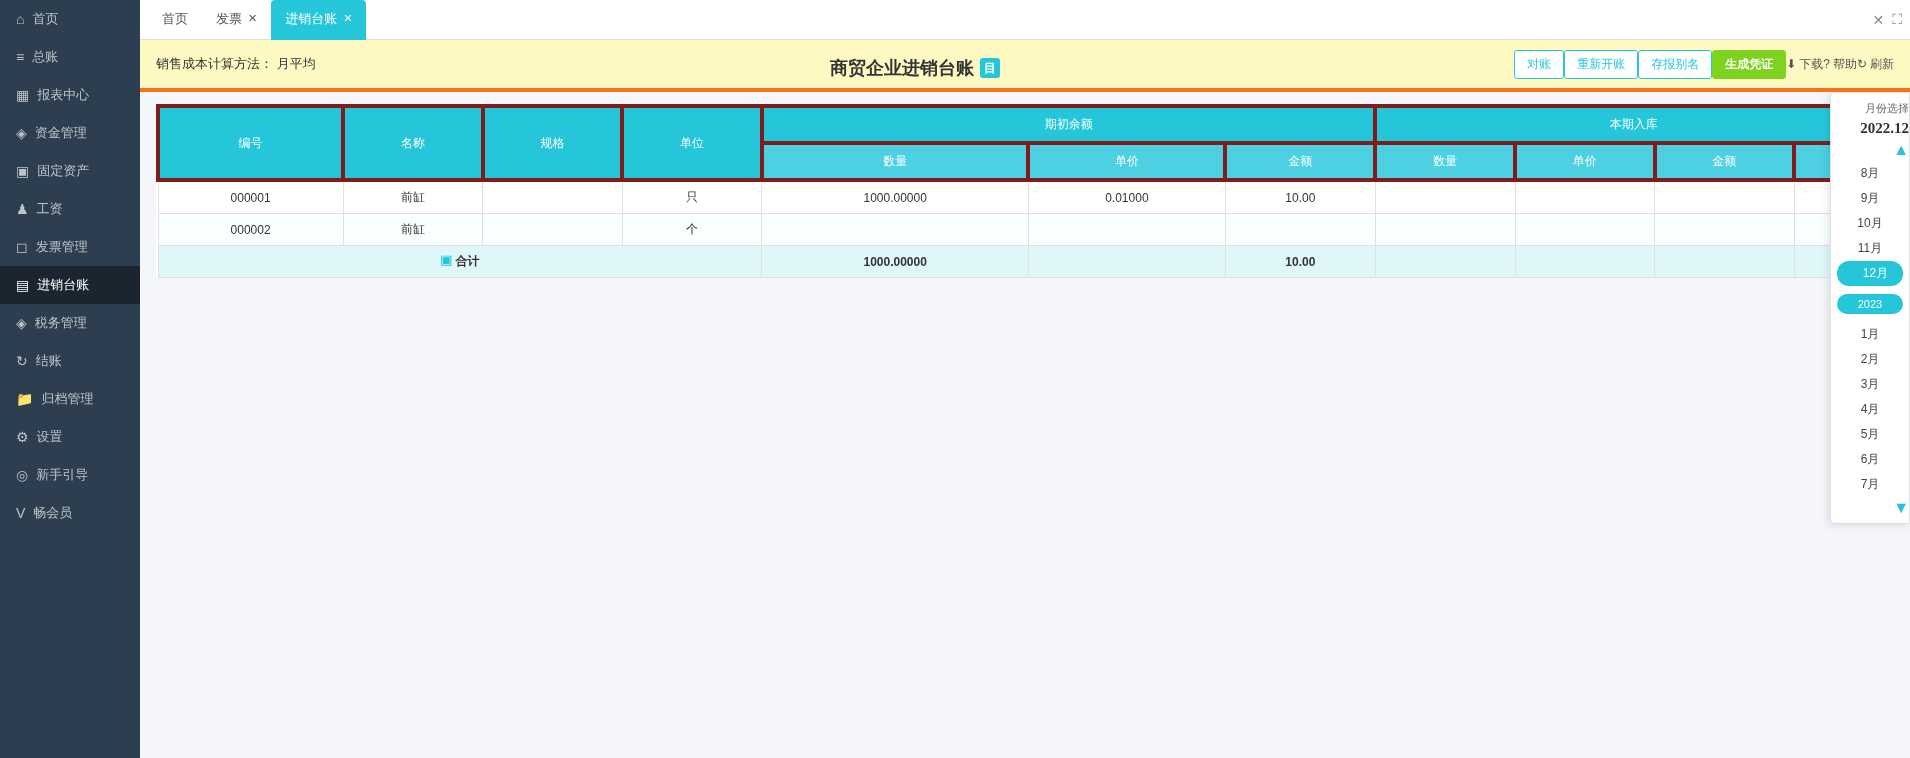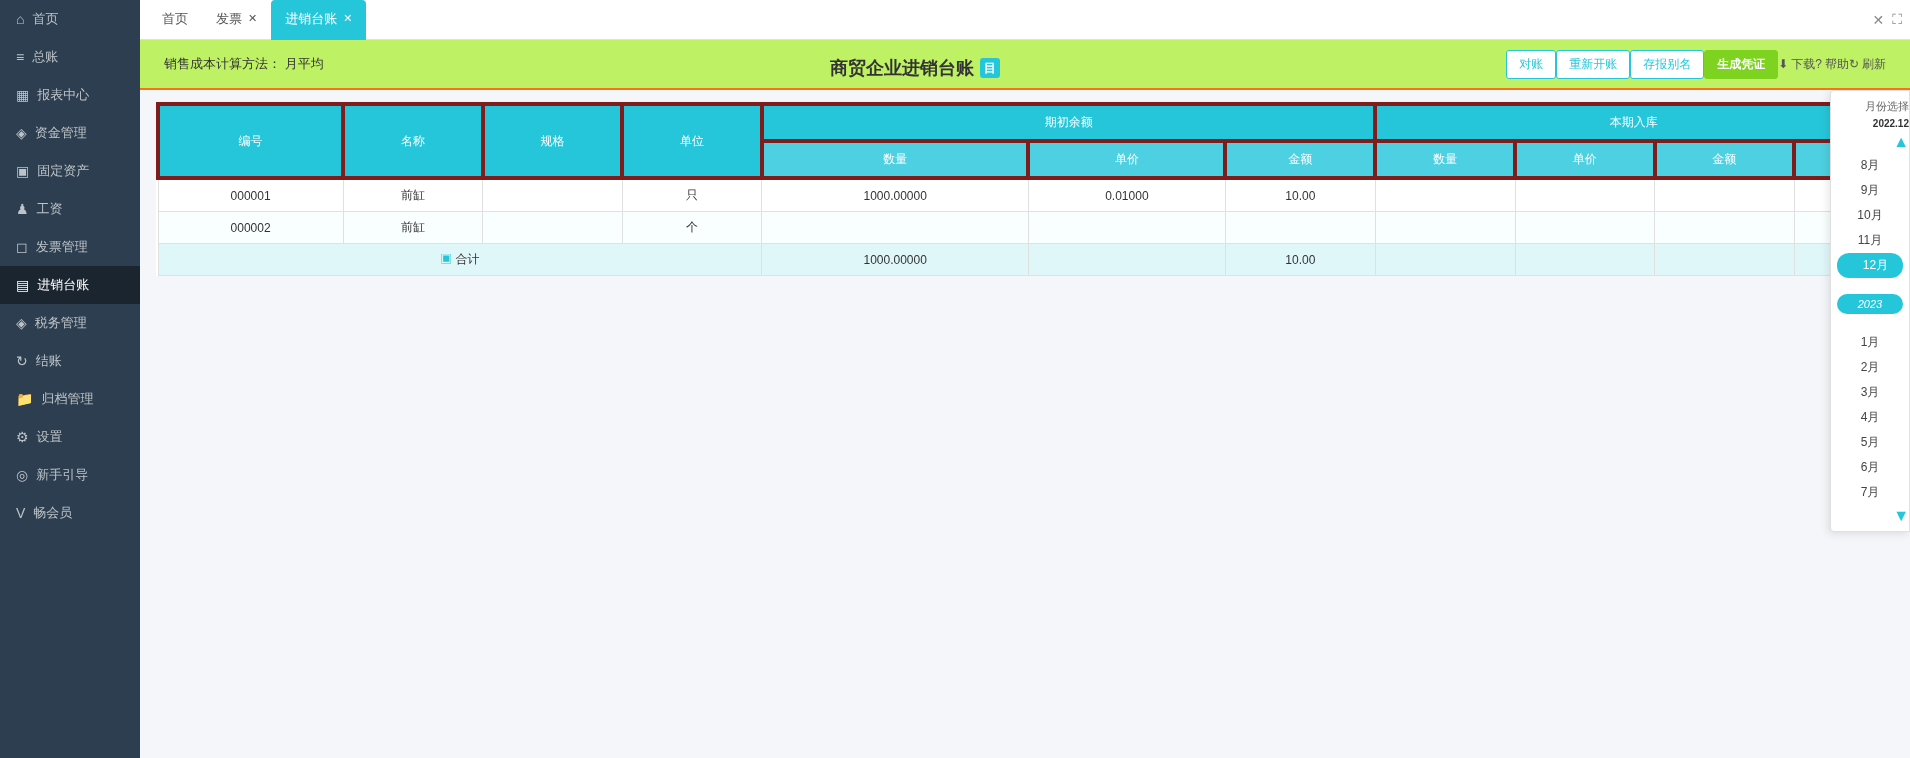--- a/index.html
+++ b/index.html
@@ -79,23 +79,23 @@
       flex-direction: column;
       overflow: hidden;
       padding: 0;
       position: relative;
     }
 
     
     .toolbar {
       display: flex;
       align-items: center;
-      padding: 8px 24px;
-      background: #bef264;
-      border-bottom: 2px solid #f97316;
+      padding: 8px 16px;
+      background: #fef9c3;
+      border-bottom: 4px solid #f97316;
       flex-shrink: 0;
     }
     .cost-method { font-size: 13px; color: #555; }
     .cost-method span { color: #333; }
     .page-title {
       flex: 1;
       text-align: center;
       font-size: 18px;
       font-weight: bold;
       color: #333;
@@ -156,21 +156,21 @@
     }
     tbody tr td {
       padding: 7px 6px;
       border: 1px solid #e0e0e0;
       text-align: center;
       color: #333;
     }
     tbody tr:nth-child(even) td { background: #f9fffe; }
     .total-row td {
       background: #e0f7fa !important;
-      font-weight: normal;
+      font-weight: bold;
     }
 
     
     .month-panel {
       position: absolute;
       right: 0;
       top: 0;
       width: 80px;
       background: #fff;
       border: 1px solid #e0e0e0;
@@ -182,24 +182,25 @@
       padding: 4px 0;
       z-index: 10;
     }
     .month-panel-title {
       font-size: 11px;
       color: #666;
       padding: 4px 0 2px;
       text-align: center;
     }
     .month-panel-year {
-      font-size: 10px;
+      font-size: 15px;
       color: #333;
       font-weight: bold;
       padding: 2px 0;
+      font-family: Liberation Serif, serif;
     }
     .month-item {
       width: 100%;
       text-align: center;
       padding: 4px 0;
       font-size: 12px;
       cursor: pointer;
       color: #444;
     }
     .month-item.active {
@@ -207,24 +208,23 @@
       color: #fff;
       border-radius: 12px;
       margin: 0 6px;
       width: calc(100% - 12px);
       padding-left: 11px;
     }
     .month-item.year-badge {
       background: #26c6da;
       color: #fff;
       border-radius: 10px;
-      margin: 16px 6px;
+      margin: 8px 6px;
       width: calc(100% - 12px);
       font-size: 11px;
-      font-style: italic;
     }
     .scroll-arrow {
       cursor: pointer;
       color: #26c6da;
       font-size: 16px;
       padding: 2px 0;
     }
 
     
     .table-wrapper::-webkit-scrollbar { height: 6px; width: 6px; }

